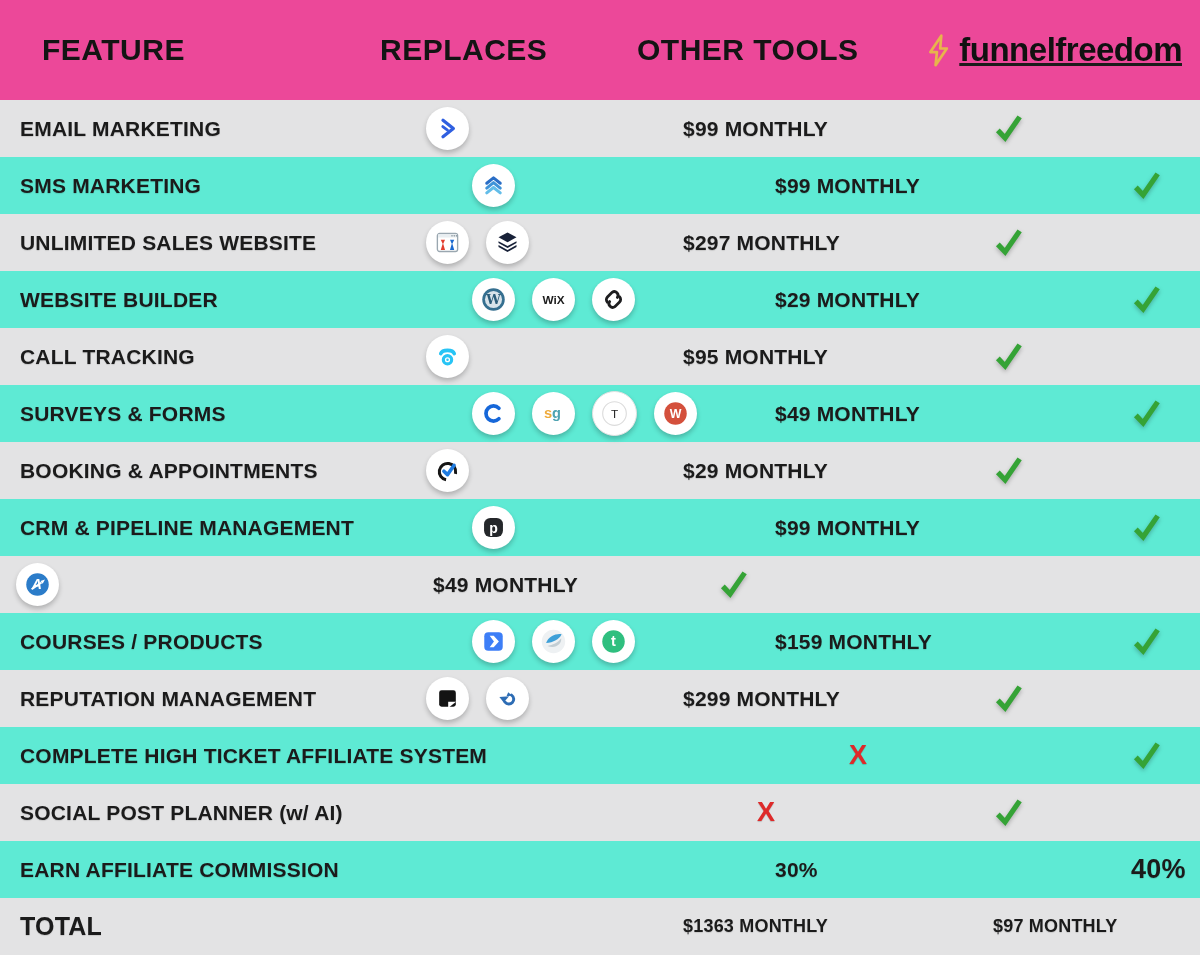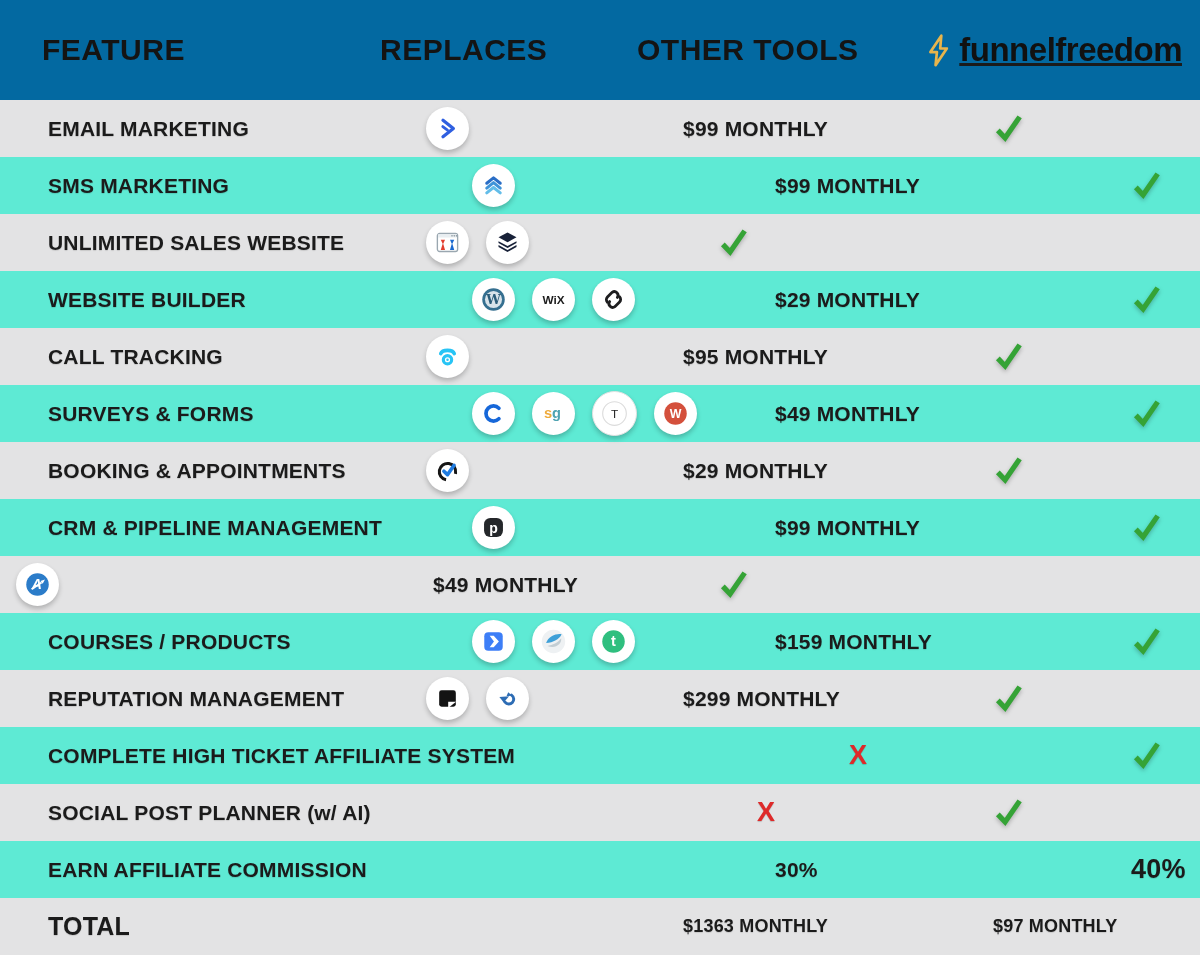--- a/index.html
+++ b/index.html
@@ -1,38 +1,38 @@
 <!DOCTYPE html>
 <html><head>
 <meta charset="utf-8">
 <style>
   html,body{margin:0;padding:0;}
   body{width:1200px;height:955px;overflow:hidden;background:#f0efee;
        font-family:"Liberation Sans","DejaVu Sans",sans-serif;color:#1b1b1b;}
   .page{position:relative;width:1200px;height:955px;background:#f0efee;}
 
   
-  .header{position:absolute;top:0;left:0;width:1200px;height:100px;background:#0369a1;}
+  .header{position:absolute;top:0;left:0;width:1200px;height:100px;background:#ec4899;}
   .hlabel{position:absolute;top:50%;transform:translateY(-50%);font-size:30px;font-weight:800;
           letter-spacing:.5px;color:#141414;white-space:nowrap;}
   .h-feature{left:42px;}
   .h-replaces{left:380px;}
   .h-other{left:637px;}
   .brand{position:absolute;right:18px;top:50%;transform:translateY(-50%);
          display:flex;align-items:center;gap:7px;text-decoration:underline;}
   .brand-bolt svg{width:27px;height:37px;display:block;}
   .brand-text{font-size:33px;font-weight:800;letter-spacing:-.5px;color:#111;}
 
   
   .rows{position:absolute;top:100px;left:0;width:1200px;}
   .row{height:57px;display:grid;grid-template-columns:410px 250px 275px 1fr;align-items:center;}
   .row.dark{background:#e3e3e4;}
   .row.light{background:#5eead4;gap:46px;}
 
-  .feature{padding-left:48px;font-size:21px;font-weight:bold;letter-spacing:.2px;
+  .feature{padding-left:20px;font-size:21px;font-weight:bold;letter-spacing:.2px;
            text-shadow:0 1px 1px rgba(0,0,0,.12);white-space:nowrap;}
   .icons{display:flex;align-items:center;gap:17px;padding-left:16px;}
   .chip{width:43px;height:43px;border-radius:50%;background:#fff;flex:0 0 auto;
         box-shadow:0 3px 5px rgba(0,0,0,.22);display:flex;align-items:center;justify-content:center;}
   .chip svg{width:27px;height:27px;display:block;}
   .chip.bordered{border:1px solid #e2e2e2;}
 
   .price{padding-left:23px;font-size:21px;font-weight:bold;letter-spacing:.2px;
          text-shadow:0 1px 1px rgba(0,0,0,.12);white-space:nowrap;display:inline-block;}
   .cross{margin-left:97px;display:inline-block;font-size:27px;font-weight:800;color:#de2a2a;
@@ -118,20 +118,21 @@
           <span class="chip">
             <svg viewBox="0 0 24 24">
               <g fill="#182138">
                 <polygon points="12,3 20,7.4 12,11.8 4,7.4"></polygon>
                 <path d="M4 10.8 L12 15.2 L20 10.8 L20 12.5 L12 16.9 L4 12.5 Z"></path>
                 <path d="M4 14.3 L12 18.7 L20 14.3 L20 16 L12 20.4 L4 16 Z"></path>
               </g>
             </svg>
           </span>
         </div>
+      <div class="other-cell"><span class="price">$297 MONTHLY</span></div>
       <div class="ff-cell"><span class="check"><svg viewBox="0 0 32 34">
               <path d="M5 19 L12.5 26.8 L27.5 5" fill="none" stroke="#35a336" stroke-width="5.4"></path>
             </svg></span></div>
     </div>
       <div class="row light">
       <div class="feature">WEBSITE BUILDER</div>
       <div class="icons">
           <span class="chip">
             <svg viewBox="0 0 24 24">
               <circle cx="12" cy="12" r="10" fill="#356f90"></circle>

